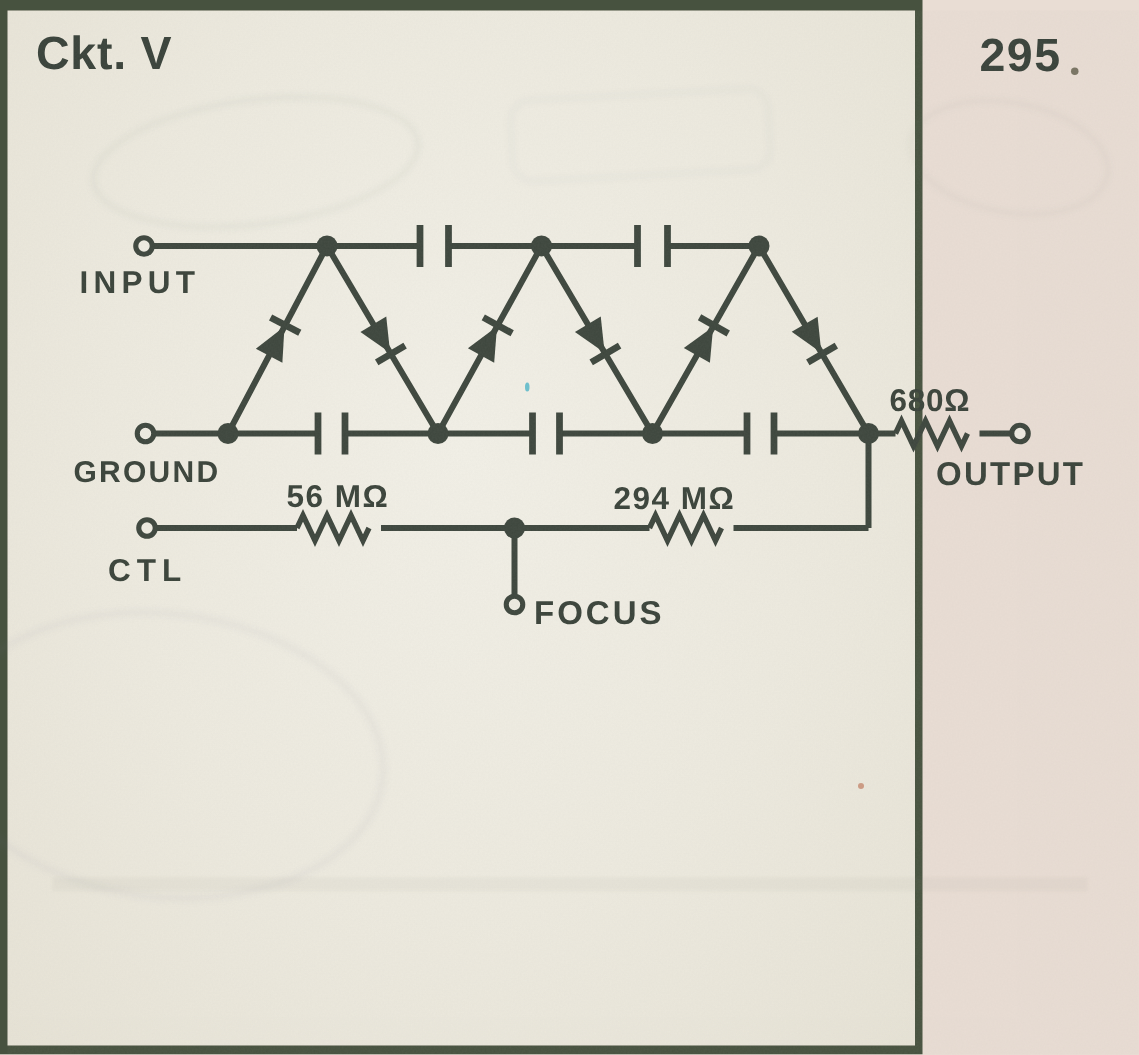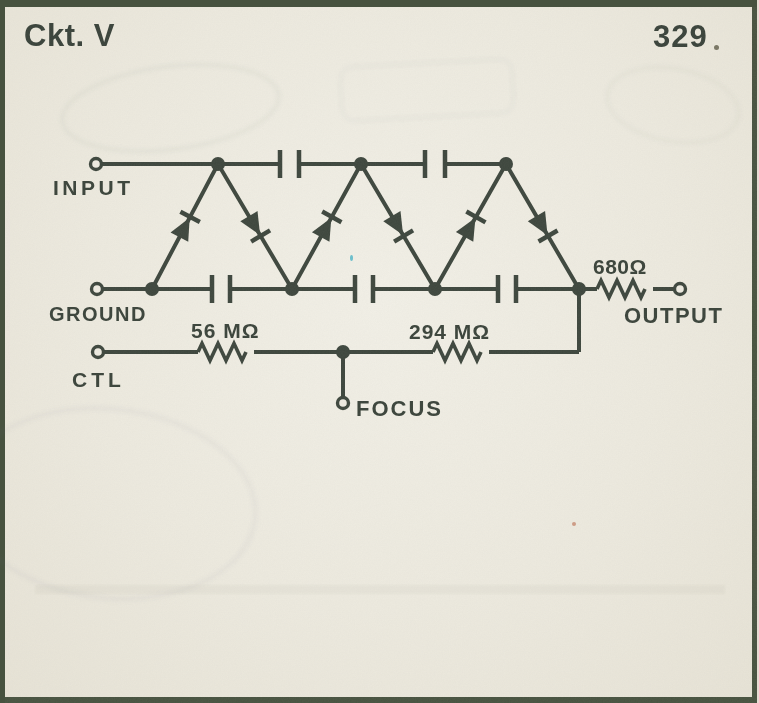--- a/index.html
+++ b/index.html
@@ -2,21 +2,21 @@
 <html><head>
 <meta charset="utf-8">
 <style>
   html,body{margin:0;padding:0;}
   body{
     width:759px;height:703px;overflow:hidden;position:relative;
     background:#e9ddd4;
     font-family:"Liberation Sans", sans-serif;
   }
   .page{
-    position:absolute;left:0;top:0;width:757px;height:703px;
+    position:absolute;left:0;top:0;width:615px;height:703px;
     box-sizing:border-box;
     border-top:7px solid #47523f;
     border-left:5px solid #47523f;
     border-right:5px solid #47523f;
     border-bottom:6px solid #47523f;
     background:radial-gradient(ellipse at 50% 42%, #f2f0e7 0%, #edeadf 55%, #e7e3d6 100%);
   }
   .hdr-title{
     position:absolute;left:19px;top:11px;
     font-size:31px;font-weight:bold;color:#39423a;letter-spacing:0.5px;
@@ -47,21 +47,21 @@
   <div class="ghost g1"></div>
   <div class="ghost g2"></div>
   <div class="ghost g3"></div>
   <div class="ghost g4"></div>
   <div class="ghost g5"></div>
   <div class="speck s-cyan"></div>
   <div class="speck s-red"></div>
   <div class="speck s-brown"></div>
 
   <div class="hdr-title">Ckt. V</div>
-  <div class="hdr-num">329</div>
+  <div class="hdr-num">295</div>
 
   <svg class="schem" width="759" height="703" viewBox="0 0 759 703">
 
     <g stroke="#3d463d" stroke-width="4" fill="none">
 
       <path d="M96 157 H275 M294 157 H420 M440 157 H501"></path>
 
       <path d="M97 282 H207 M225 282 H350 M368 282 H493 M511 282 H592 M648 282 H670"></path>
 
       <path d="M147 282 L213 157 L287 282 L356 157 L430 282 L501 157 L574 282"></path>

